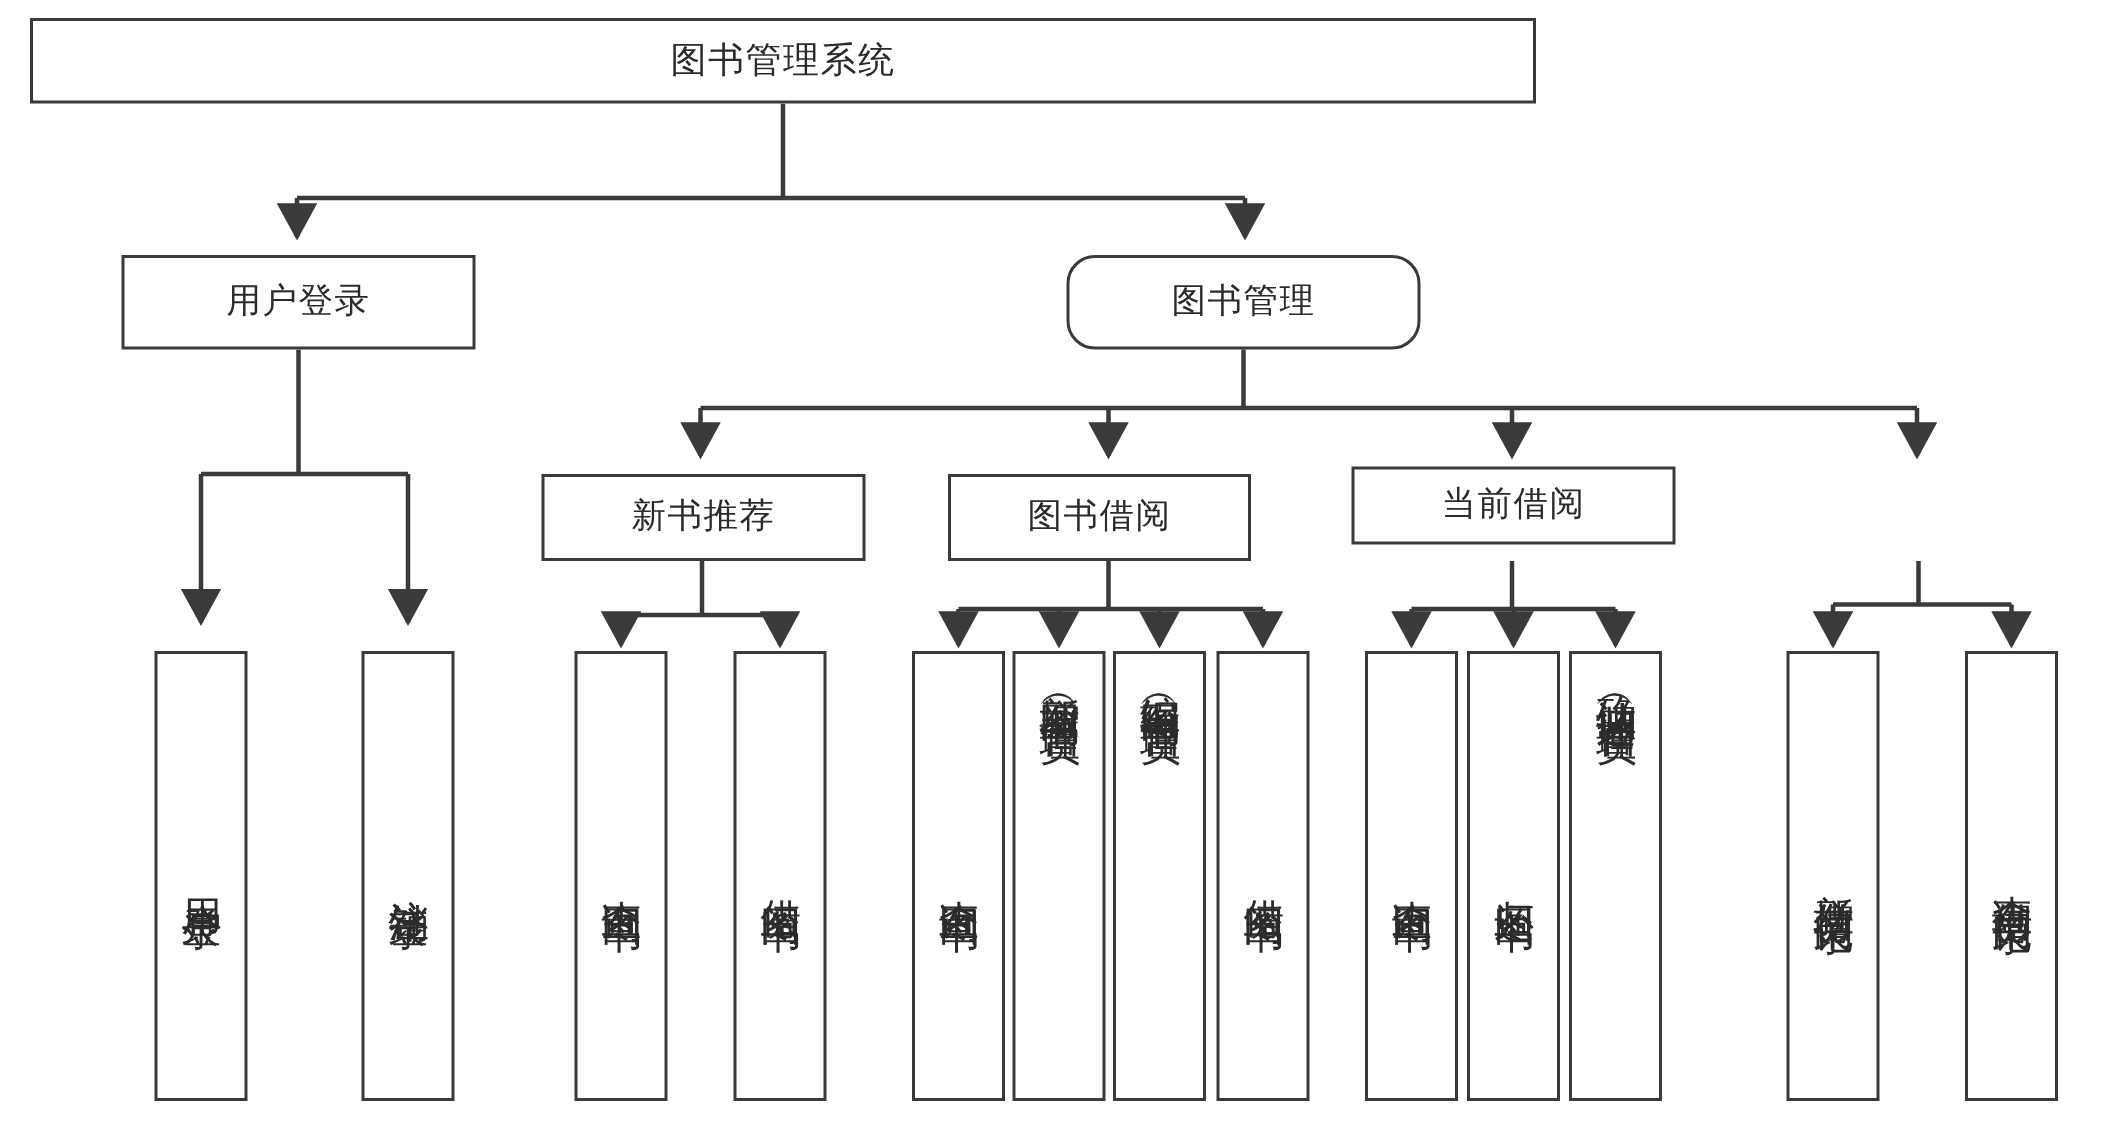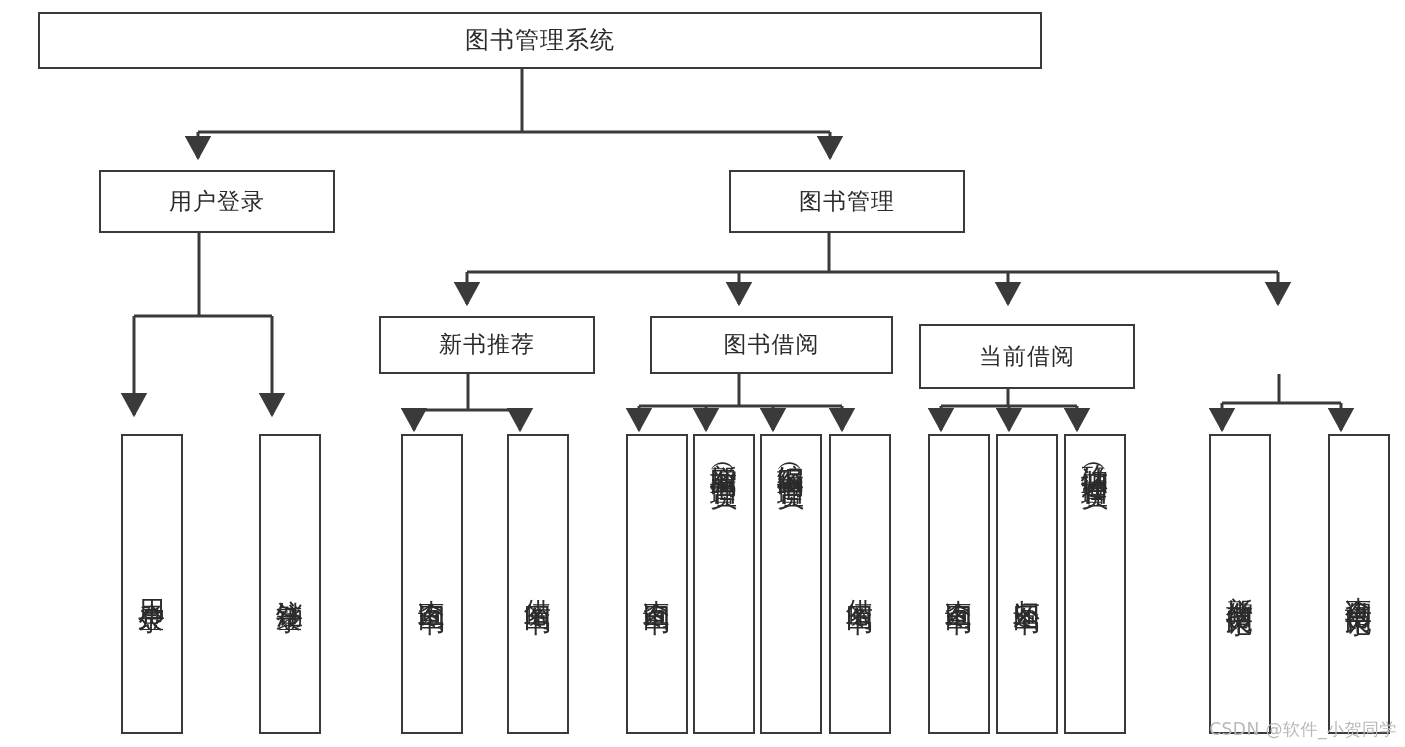--- a/index.html
+++ b/index.html
@@ -23,21 +23,20 @@
   }
   .node {
     position: absolute;
     box-sizing: border-box;
     border: 2.5px solid #3a3a3a;
     background: #ffffff;
     display: flex;
     align-items: center;
     justify-content: center;
     color: #2b2b2b;
-    margin-left: 18px;
   }
   .node .lbl {
     display: block;
     text-align: center;
     line-height: 1.18;
     white-space: nowrap;
   }
   
   .h-node .lbl {
     font-size: 23px;
@@ -125,31 +124,31 @@
     </g>
   </svg>
 
   <div class="node h-node root" style="left:20px; top:12px; width:1004px; height:57px;">
     <span class="lbl">图书管理系统</span>
   </div>
 
   <div class="node h-node" style="left:81px; top:170px; width:236px; height:63px;">
     <span class="lbl">用户登录</span>
   </div>
-  <div class="node h-node" style="left:711px; top:170px; width:236px; height:63px;">
+  <div class="node h-node" style="left:711px; top:170px; width:236px; height:63px;border-radius:19px;">
     <span class="lbl">图书管理</span>
   </div>
 
   <div class="node h-node" style="left:361px; top:316px; width:216px; height:58px;justify-content:center;">
     <span class="lbl">新书推荐</span>
   </div>
-  <div class="node h-node" style="left:632px; top:316px; width:243px; height:58px;">
+  <div class="node h-node" style="left:632px; top:316px; width:202px; height:58px;">
     <span class="lbl">图书借阅</span>
   </div>
-  <div class="node h-node" style="left:901px; top:324px; width:216px; height:65px;">
+  <div class="node h-node" style="left:901px; top:311px; width:216px; height:52px;">
     <span class="lbl">当前借阅</span>
   </div>
 
   <div class="node v-node center-text" style="left:103px; top:434px; width:62px; height:300px;">
     <span class="lbl">用户登录</span>
   </div>
   <div class="node v-node center-text" style="left:241px; top:434px; width:62px; height:300px;">
     <span class="lbl">注销登录</span>
   </div>
 
@@ -183,15 +182,14 @@
     <span class="lbl">确认归还（管理员）</span>
   </div>
 
   <div class="node v-node center-text" style="left:1191px; top:434px; width:62px; height:300px;">
     <span class="lbl">新增借阅记录</span>
   </div>
   <div class="node v-node center-text" style="left:1310px; top:434px; width:62px; height:300px;">
     <span class="lbl">查询借阅记录</span>
   </div>
 
-  <div class="watermark">CSDN @软件_小贺同学</div>
 
 </div>
 
 </body></html>

